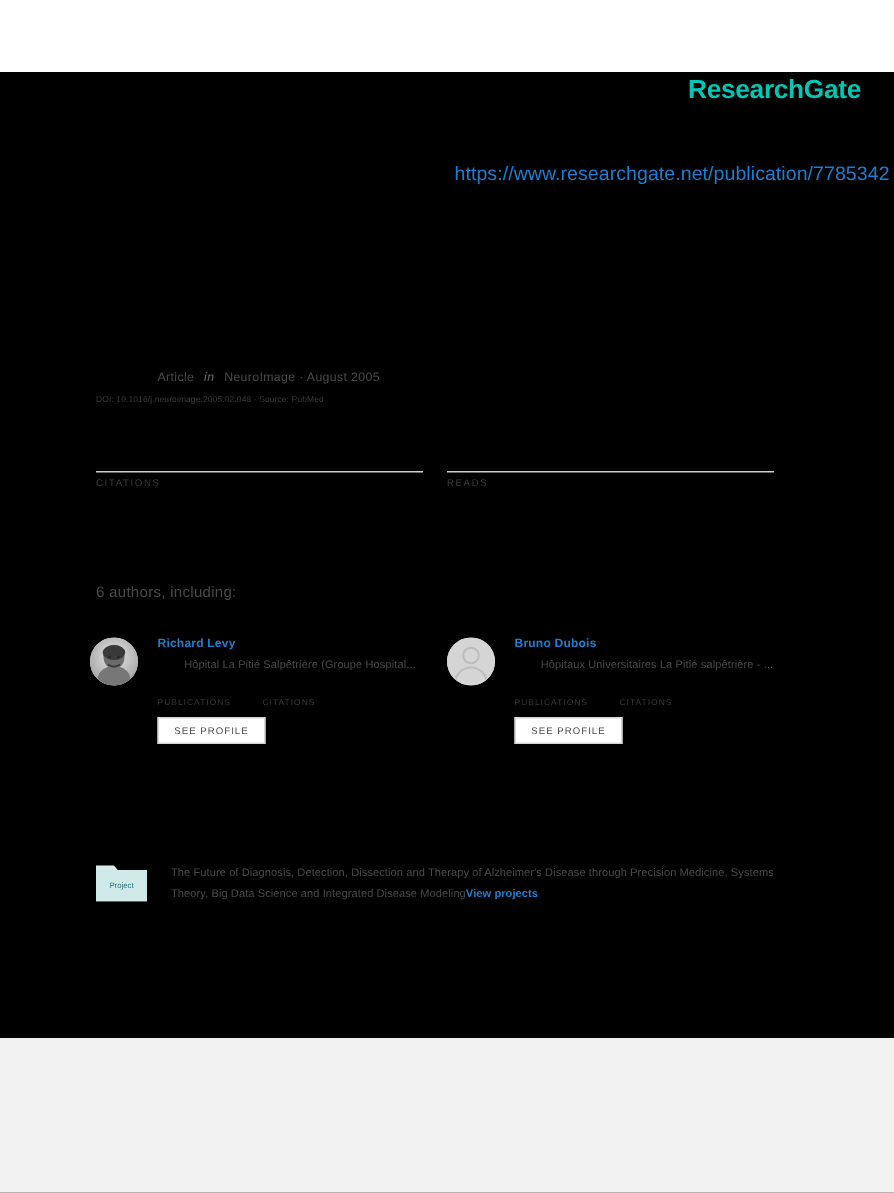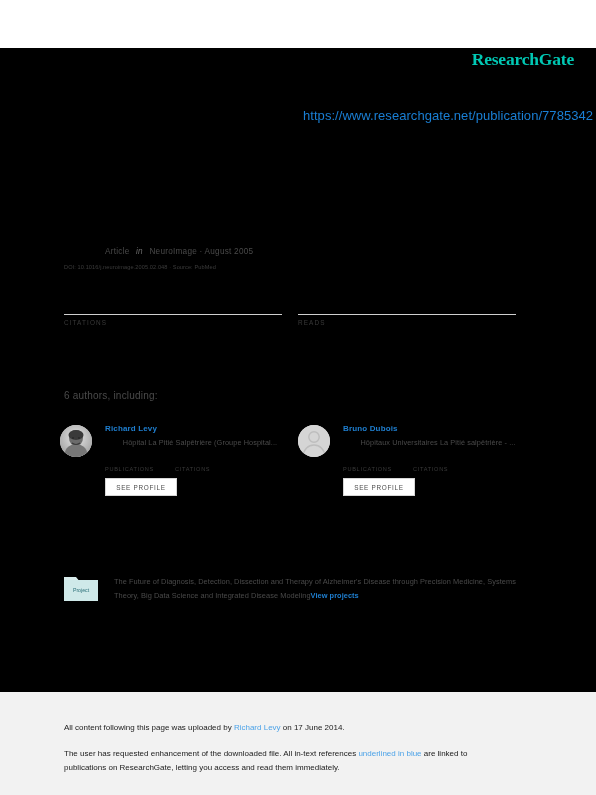--- a/index.html
+++ b/index.html
@@ -38,21 +38,21 @@
     left: 0; top: 692px;
     width: 596px; height: 103px;
     background: #f2f2f2;
   }
 
   
   .rg-logo {
     position: absolute;
     right: 22px;
     top: 49px;
-    font-family: Liberation Serif, serif;
+    font-family: Liberation Sans, sans-serif;
     font-size: 17.5px;
     font-weight: 700;
     color: #00c8b4;
     letter-spacing: -0.2px;
     white-space: nowrap;
   }
 
   .rg-url {
     position: absolute;
     left: 303px;
@@ -354,21 +354,15 @@
         <path d="M0 2 h12 l2.5 3 H34 V26 H0 Z" fill="#d8ecec"></path>
         <path d="M0 5 h34 V26 H0 Z" fill="#cfe9e9"></path>
         <text x="17" y="17" font-family="Liberation Sans, sans-serif" font-size="5.2" fill="#2b6f78" text-anchor="middle">Project</text>
       </svg>
     </div>
     <div class="project-text">
       <span>The Future of Diagnosis, Detection, Dissection and Therapy of Alzheimer's Disease through Precision Medicine, Systems Theory, Big Data Science and Integrated Disease Modeling</span><span class="project-link">View projects</span>
     </div>
   </div>
 
-  <div class="footer-line1">
-    <span>All content following this page was uploaded by </span><span class="link-blue">Richard Levy</span><span> on 17 June 2014.</span>
-  </div>
-
-  <div class="footer-p2">
-    <span>The user has requested enhancement of the downloaded file. All in-text references </span><span class="link-blue">underlined in blue</span><span> are linked to publications on ResearchGate, letting you access and read them immediately.</span>
-  </div>
+
 
 </div>
 
 </body></html>

